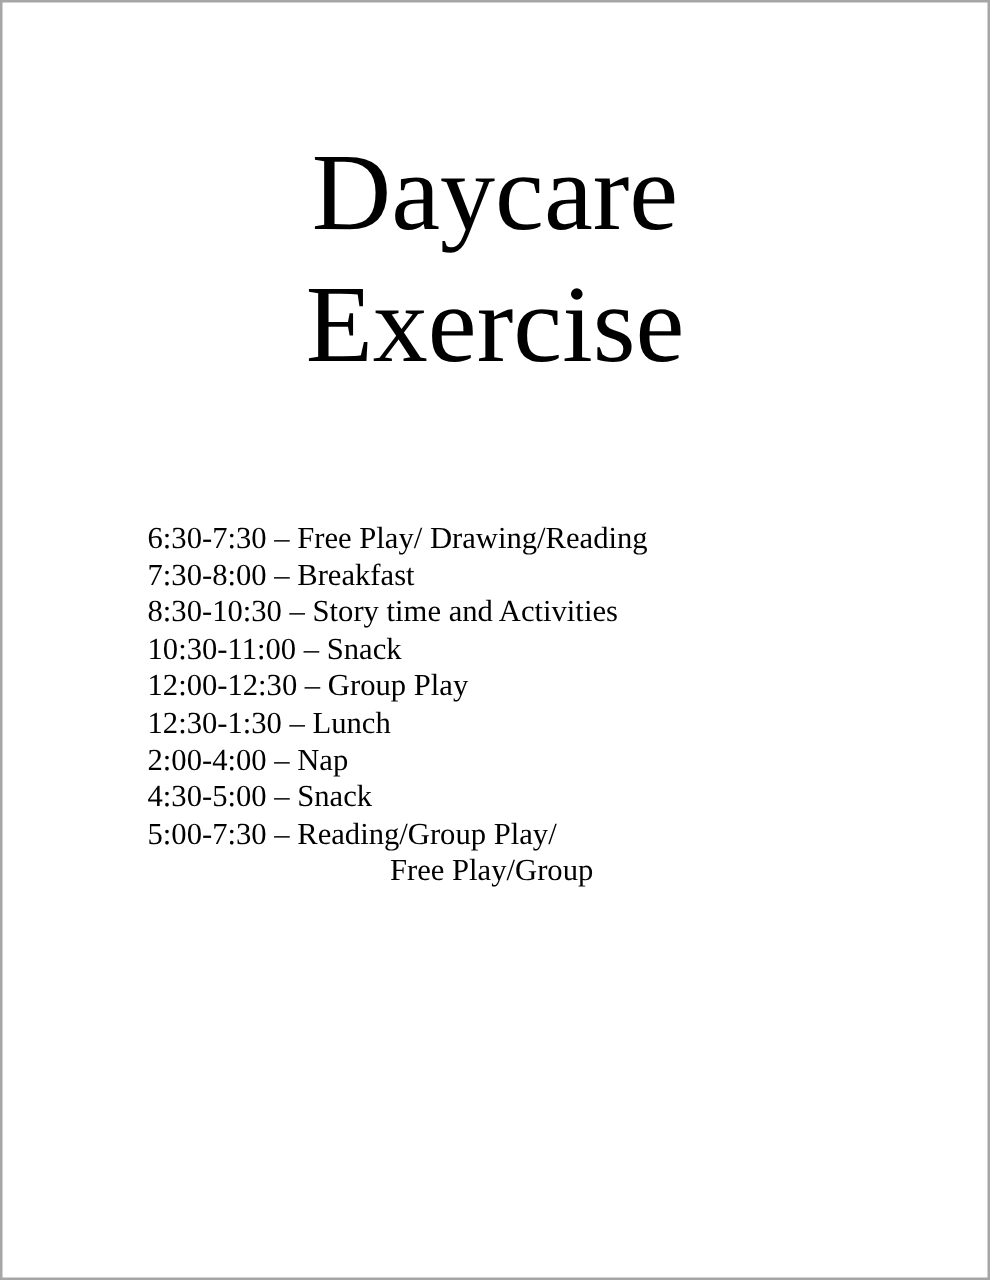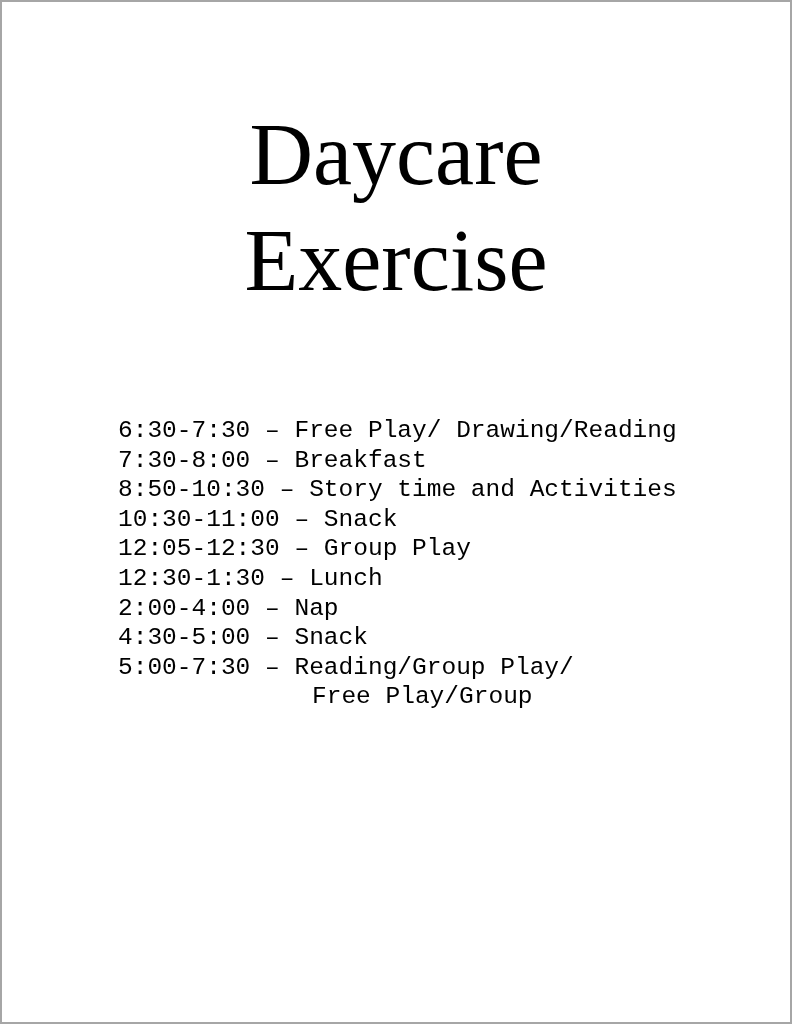--- a/index.html
+++ b/index.html
@@ -34,21 +34,21 @@
       color: #000000;
       letter-spacing: 0px;
     }
     .title-line {
       display: block;
     }
     .schedule {
       position: absolute;
       left: 116px;
       top: 414px;
-      font-family: Liberation Mono, monospace;
+      font-family: Liberation Serif, serif;
       font-size: 24.5px;
       line-height: 29.6px;
       color: #000000;
       margin: 0;
       padding: 0;
       list-style: none;
     }
     .schedule-item {
       display: block;
       white-space: nowrap;
@@ -64,22 +64,22 @@
 
 <div class="page">
   <div class="title">
     <span class="title-line">Daycare</span>
     <span class="title-line">Exercise</span>
   </div>
 
   <div class="schedule">
     <span class="schedule-item">6:30-7:30 – Free Play/ Drawing/Reading</span>
     <span class="schedule-item">7:30-8:00 – Breakfast</span>
-    <span class="schedule-item">8:50-10:30 – Story time and Activities</span>
+    <span class="schedule-item">8:30-10:30 – Story time and Activities</span>
     <span class="schedule-item">10:30-11:00 – Snack</span>
-    <span class="schedule-item">12:05-12:30 – Group Play</span>
+    <span class="schedule-item">12:00-12:30 – Group Play</span>
     <span class="schedule-item">12:30-1:30 – Lunch</span>
     <span class="schedule-item">2:00-4:00 – Nap</span>
     <span class="schedule-item">4:30-5:00 – Snack</span>
     <span class="schedule-item">5:00-7:30 – Reading/Group Play/</span>
     <span class="continuation">Free Play/Group</span>
   </div>
 </div>
 
 </body></html>

